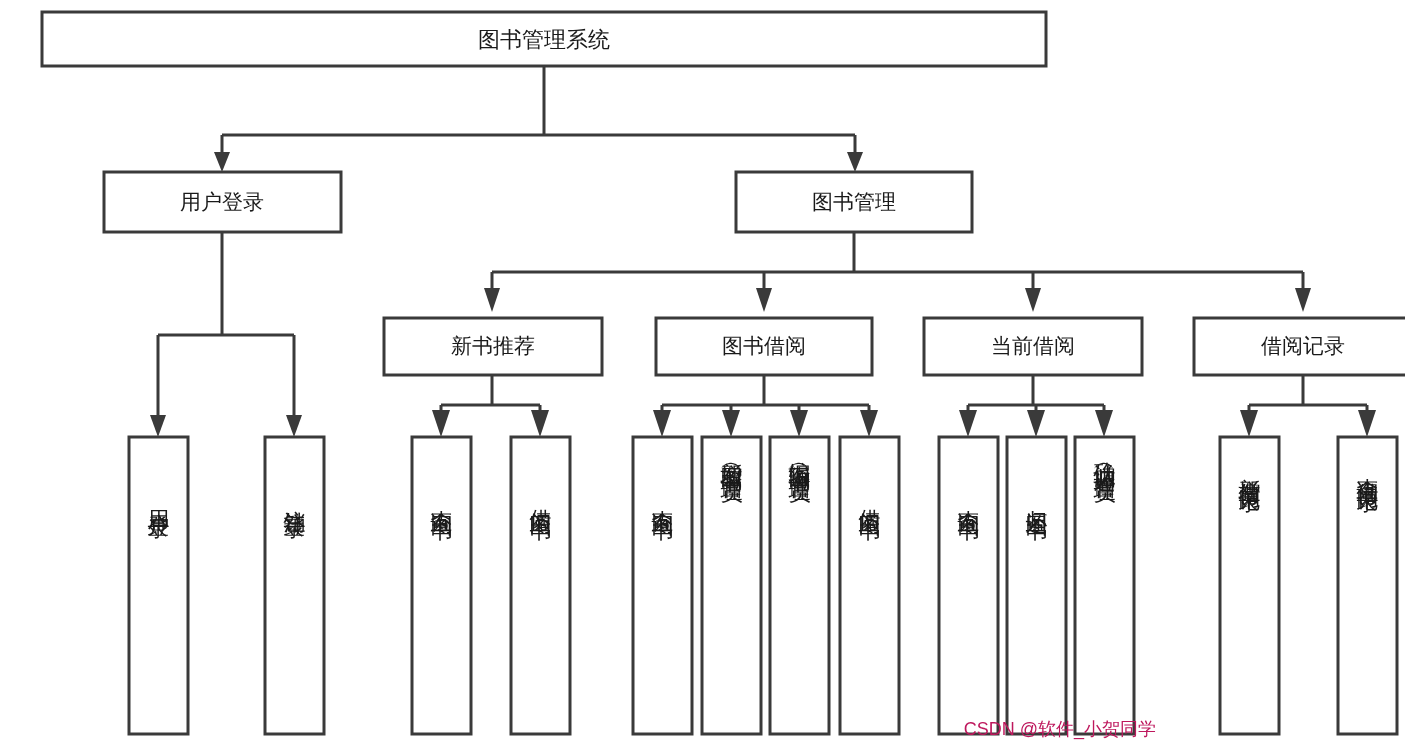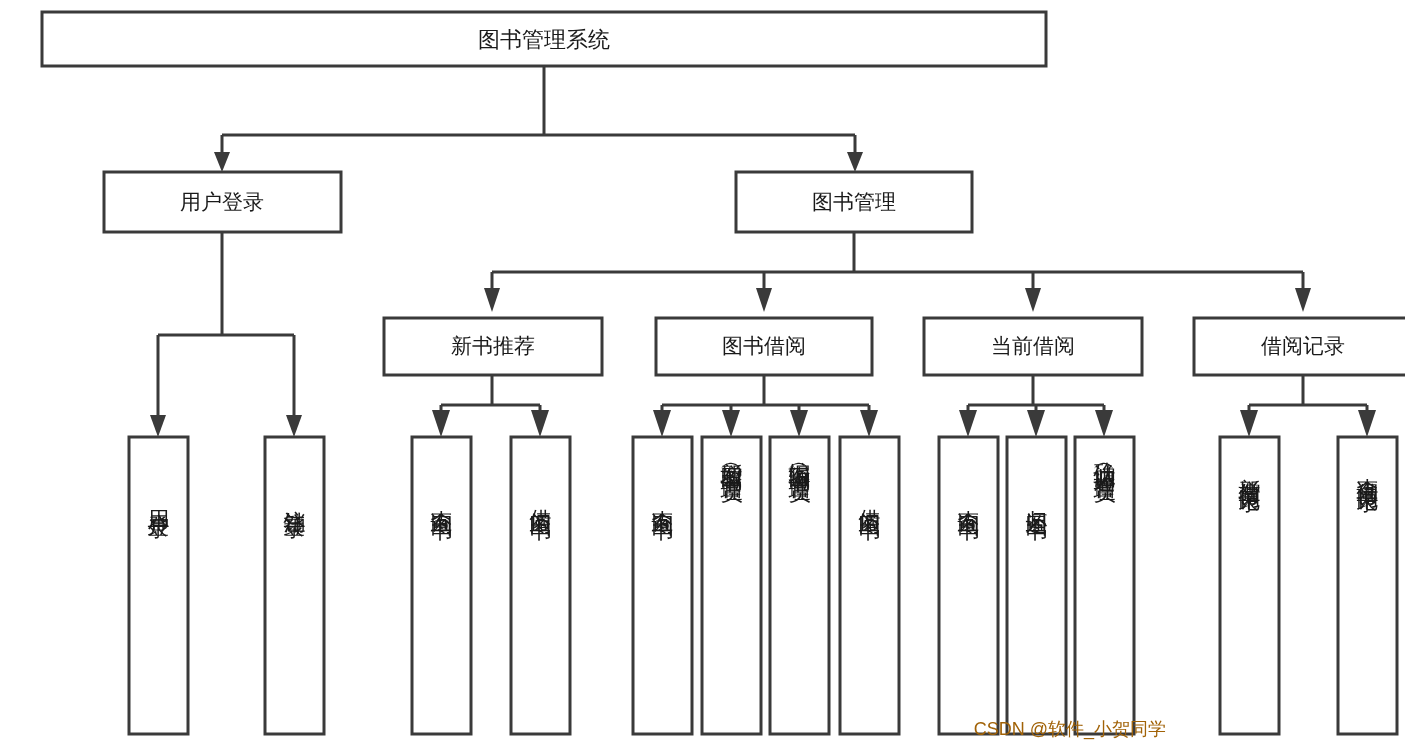--- a/index.html
+++ b/index.html
@@ -73,25 +73,25 @@
     text-orientation: upright;
     font-family: "Liberation Sans", "DejaVu Sans", sans-serif;
     font-size: 22px;
     line-height: 1;
     letter-spacing: 3px;
     color: #1a1a1a;
     white-space: nowrap;
   }
   .watermark {
     position: absolute;
-    right: 6px;
+    right: 16px;
     bottom: 6px;
     font-family: "Liberation Sans", "DejaVu Sans", sans-serif;
     font-size: 18px;
-    color: #a16207;
+    color: #be185d;
     white-space: nowrap;
   }
 </style>
 </head>
 <body>
 
 <div id="diagram-root">
 
   <svg class="diagram" viewBox="0 0 1405 747">
 

